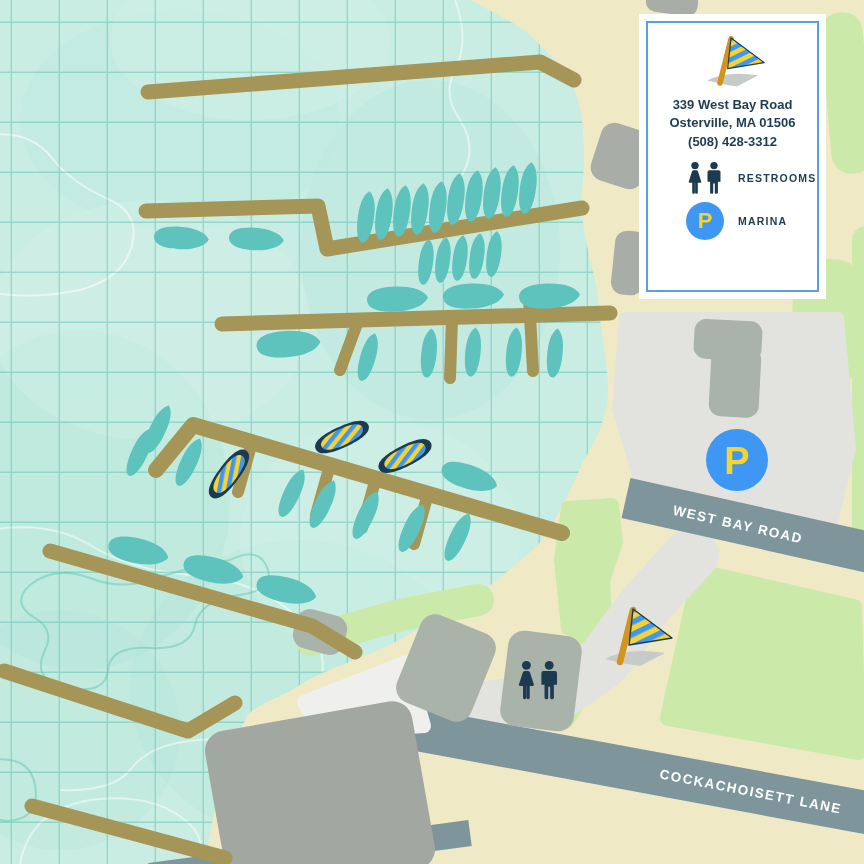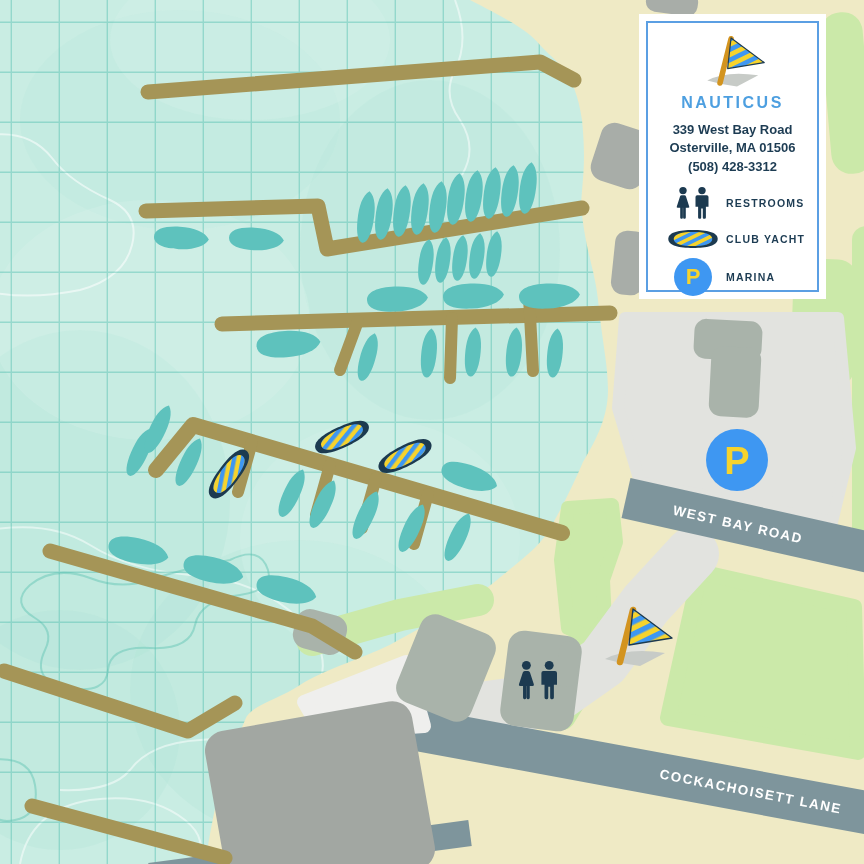--- a/index.html
+++ b/index.html
@@ -11,21 +11,21 @@
   
   .card{position:absolute;left:639px;top:14px;width:187px;height:285px;
         background:#ffffff;}
   .card-border{position:absolute;inset:7px;border:2px solid #5B9FE3;}
   .card-content{position:absolute;inset:9px;text-align:center;}
   .logo{display:block;margin:10px auto 0;}
   .card-title{margin-top:4px;font-size:16px;font-weight:bold;color:#4D9FE0;
               letter-spacing:2.5px;line-height:1.3;}
   .card-address{margin-top:7px;font-size:13px;font-weight:bold;color:#1D3C53;
                 line-height:1.42;}
-  .legend{margin-top:10px;padding-left:20px;text-align:center;}
+  .legend{margin-top:10px;padding-left:32px;text-align:left;}
   .legend-row{display:flex;align-items:center;margin-bottom:7px;}
   .legend-icon-box{width:50px;display:flex;justify-content:center;align-items:center;}
   .legend-label{font-size:10.5px;font-weight:bold;color:#1D3C53;
                 letter-spacing:1.2px;margin-left:8px;}
   .p-circle{width:38px;height:38px;border-radius:50%;background:#3E97F2;
             color:#F6D32D;font-size:22px;font-weight:bold;display:flex;
             align-items:center;justify-content:center;}
 </style>
 </head>
 <body>
@@ -215,48 +215,39 @@
   <text transform="translate(750,796) rotate(11)" text-anchor="middle" font-size="13.5" font-weight="600" letter-spacing="1.5" fill="#FFFFFF">COCKACHOISETT LANE</text>
 </svg>
 
 <div class="card">
   <div class="card-border"></div>
   <div class="card-content">
     <svg class="logo" width="78" height="56" viewBox="0 0 78 56">
       <use href="#flag-marker" transform="translate(26,50) scale(0.85)"></use>
     </svg>
     <div class="card-title">
-      <div>NAUTICUS</div>
     </div>
     <div class="card-address">
       <div>339 West Bay Road</div>
       <div>Osterville, MA 01506</div>
       <div>(508) 428-3312</div>
     </div>
     <div class="legend">
       <div class="legend-row">
         <div class="legend-icon-box">
           <svg width="40" height="34" viewBox="0 0 40 34">
             <g fill="#1C3A50">
                   <use href="#restroom-pair" transform="translate(3,1)"></use>
                 </g>
           </svg>
         </div>
         <span class="legend-label">RESTROOMS</span>
       </div>
       <div class="legend-row">
         <div class="legend-icon-box">
-          <svg width="54" height="24" viewBox="0 0 54 24">
-            <use href="#club-yacht" transform="translate(27,12) scale(0.92)"></use>
-          </svg>
-        </div>
-        <span class="legend-label">CLUB YACHT</span>
-      </div>
-      <div class="legend-row">
-        <div class="legend-icon-box">
           <div class="p-circle">
             <span>P</span>
           </div>
         </div>
         <span class="legend-label">MARINA</span>
       </div>
     </div>
   </div>
 </div>
 

